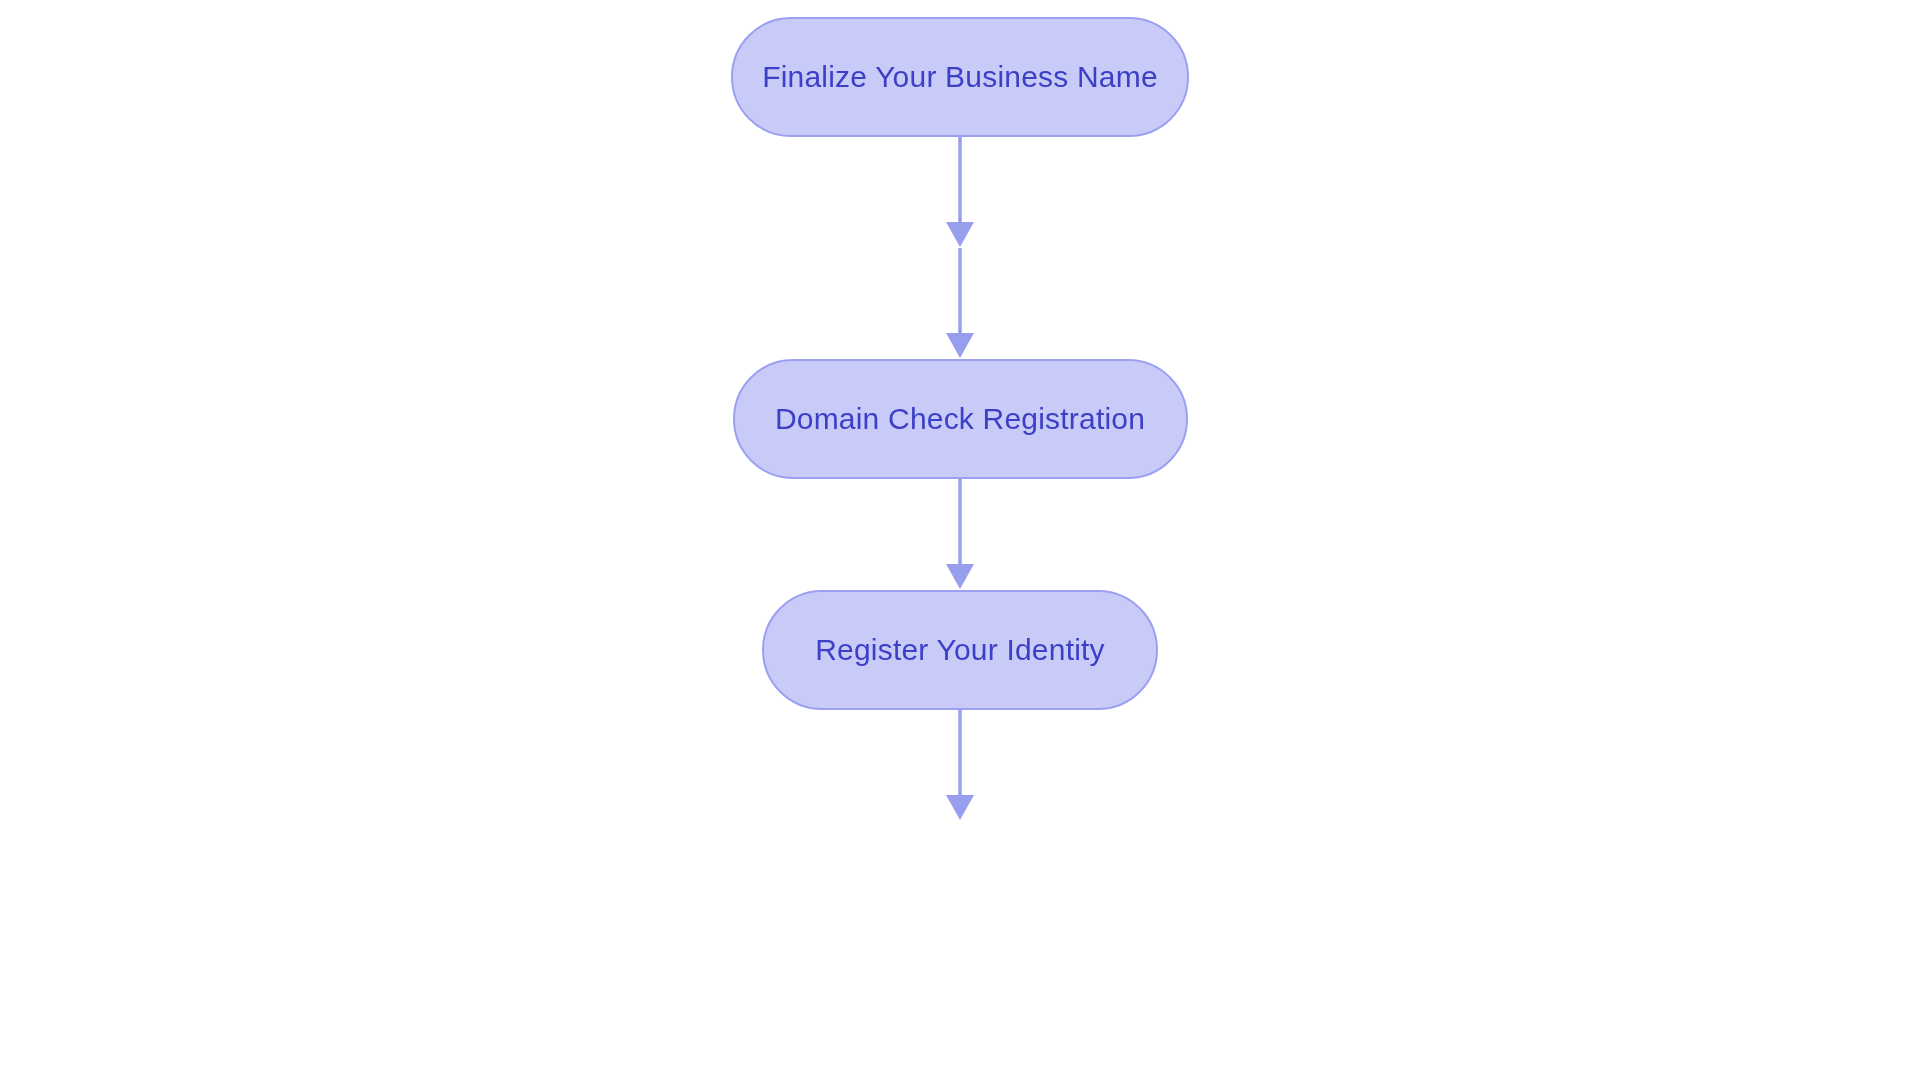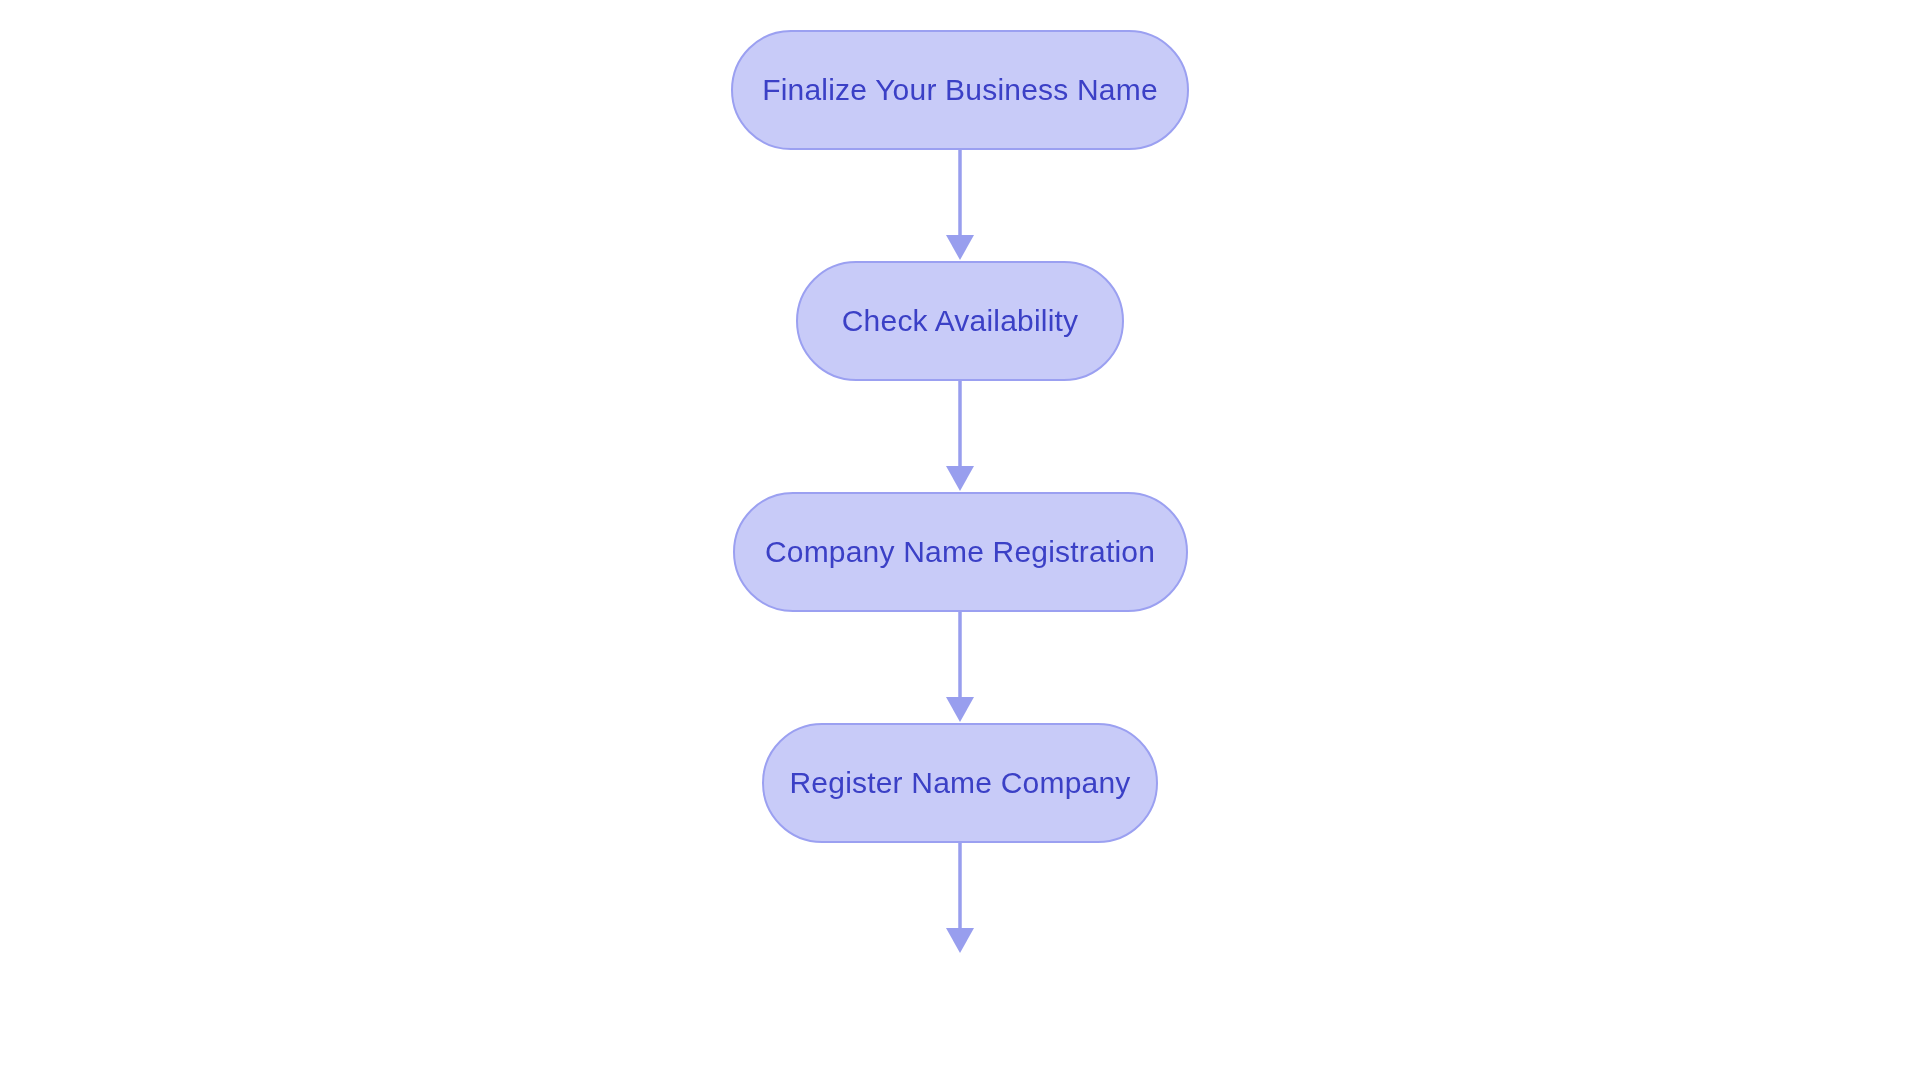--- a/index.html
+++ b/index.html
@@ -12,21 +12,20 @@
       position: relative;
     }
     .flow {
       position: absolute;
       left: 50%;
       top: 17px;
       transform: translateX(-50%);
       display: flex;
       flex-direction: column;
       align-items: center;
-      margin-top: 13px;
     }
     .node {
       height: 120px;
       border-radius: 60px;
       background: #c8cbf8;
       border: 2px solid #9ba0f1;
       display: flex;
       align-items: center;
       justify-content: center;
       flex: 0 0 auto;
@@ -50,40 +49,37 @@
 
   <div class="node" style="width:458px">
     <span class="node-label">Finalize Your Business Name</span>
   </div>
 
   <svg class="arrow" width="32" height="111" viewBox="0 0 32 111">
     <line x1="16" y1="0" x2="16" y2="87" stroke="#989eee" stroke-width="3.5"></line>
     <polygon points="2,85 30,85 16,110" fill="#989eee"></polygon>
   </svg>
 
-  <div class="node" style="width:328px">
-    <span class="node-label">Check Availability</span>
-  </div>
 
   <svg class="arrow" width="32" height="111" viewBox="0 0 32 111">
     <line x1="16" y1="0" x2="16" y2="87" stroke="#989eee" stroke-width="3.5"></line>
     <polygon points="2,85 30,85 16,110" fill="#989eee"></polygon>
   </svg>
 
   <div class="node" style="width:455px">
-    <span class="node-label">Company Name Registration</span>
+    <span class="node-label">Domain Check Registration</span>
   </div>
 
   <svg class="arrow" width="32" height="111" viewBox="0 0 32 111">
     <line x1="16" y1="0" x2="16" y2="87" stroke="#989eee" stroke-width="3.5"></line>
     <polygon points="2,85 30,85 16,110" fill="#989eee"></polygon>
   </svg>
 
   <div class="node" style="width:396px">
-    <span class="node-label">Register Name Company</span>
+    <span class="node-label">Register Your Identity</span>
   </div>
 
   <svg class="arrow" width="32" height="111" viewBox="0 0 32 111">
     <line x1="16" y1="0" x2="16" y2="87" stroke="#989eee" stroke-width="3.5"></line>
     <polygon points="2,85 30,85 16,110" fill="#989eee"></polygon>
   </svg>
 
 
 </div>
 

